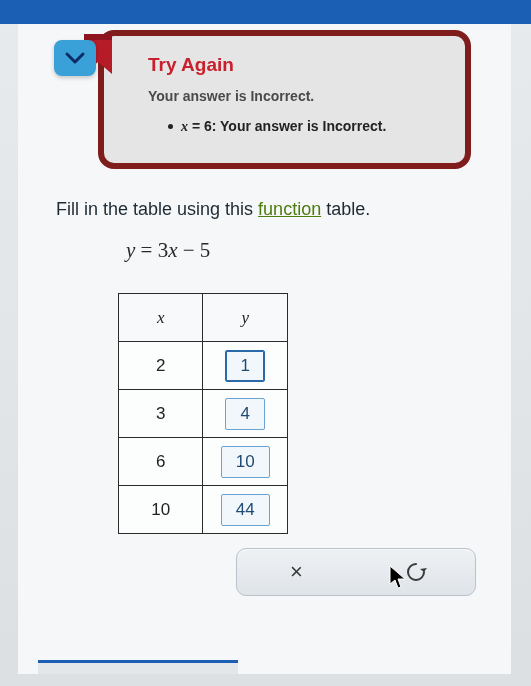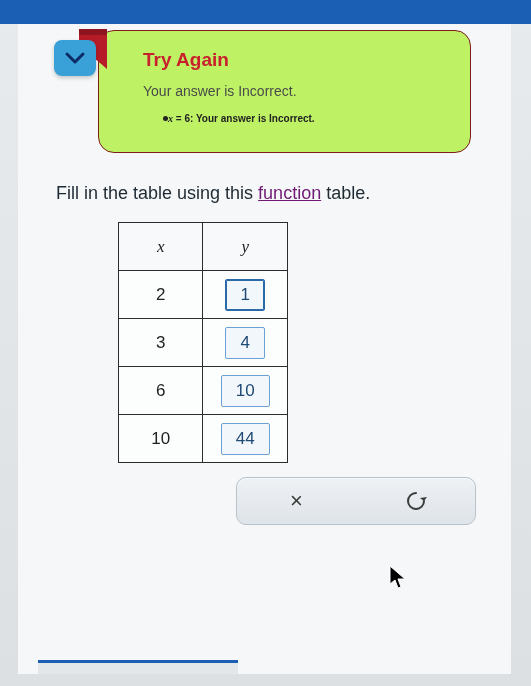--- a/index.html
+++ b/index.html
@@ -24,44 +24,45 @@
     .content-area {
       background: #f5f7f8;
       margin: 0 20px 0 18px;
       min-height: 650px;
       position: relative;
       padding-top: 6px;
     }
     .feedback-card {
       position: relative;
       margin: 0 40px 30px 80px;
-      border: 1px solid #7f1d1d;
+      border: 6px solid #7f1d1d;
       border-radius: 16px;
       padding: 18px 28px 28px 44px;
-      background: #bef264;
+      background: #e5e5e5;
     }
     .feedback-title {
       color: #c8202c;
       font-size: 19px;
       font-weight: 600;
       margin-bottom: 12px;
     }
     .feedback-msg {
       color: #4a4a4a;
-      font-weight: 400;
+      font-weight: 700;
       font-size: 14px;
       margin-bottom: 14px;
     }
     .bullet-line {
       color: #222;
-      font-size: 10px;
+      font-size: 14px;
       padding-left: 20px;
       font-weight: 700;
       display: flex;
       align-items: center;
+      gap: 8px;
     }
     .bullet-dot {
       width: 5px;
       height: 5px;
       background: #222;
       border-radius: 50%;
       flex-shrink: 0;
     }
     .expr { font-family: Georgia, 'Times New Roman', serif; font-style: italic; }
     .expr-eq { font-style: normal; }
@@ -86,21 +87,21 @@
       box-shadow: 0 2px 4px rgba(0,0,0,.2);
       z-index: 3;
       cursor: pointer;
     }
     .chevron-badge svg { }
     .prompt {
       margin: 0 30px 18px 38px;
       color: #1e2a33;
       font-size: 18px;
     }
-    .prompt .link { color: #701a75; text-decoration: underline; }
+    .prompt .link { color: #4d7c0f; text-decoration: underline; }
     .equation {
       margin-left: 108px;
       font-family: Georgia, 'Times New Roman', serif;
       font-size: 21px;
       color: #2a2a2a;
       margin-bottom: 30px;
     }
     .equation .var { font-style: italic; }
     .table-wrap {
       margin-left: 100px;
@@ -206,20 +207,23 @@
       <span>
         <span class="expr">x</span><span class="expr-eq"> = </span><span>6</span><span>: Your answer is Incorrect.</span>
       </span>
     </div>
   </div>
 
   <div class="prompt">
     <span>Fill in the table using this </span><a href="#" class="link">function</a><span> table.</span>
   </div>
 
+  <div class="equation">
+    <span class="var">y</span><span> = </span><span>3</span><span class="var">x</span><span> − </span><span>5</span>
+  </div>
 
   <div class="table-wrap">
     <table class="func">
       <thead>
         <tr>
           <th>x</th>
           <th>y</th>
         </tr>
       </thead>
       <tbody>

